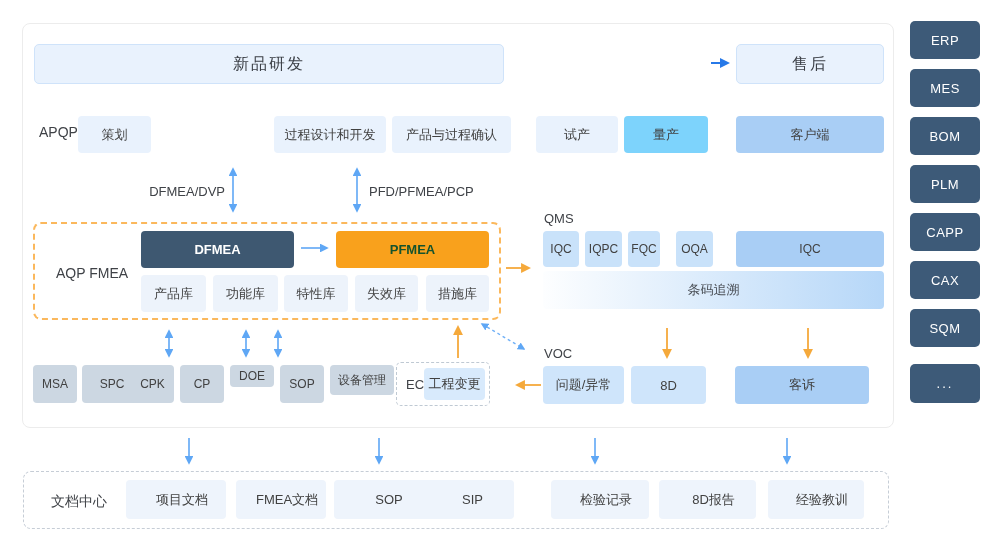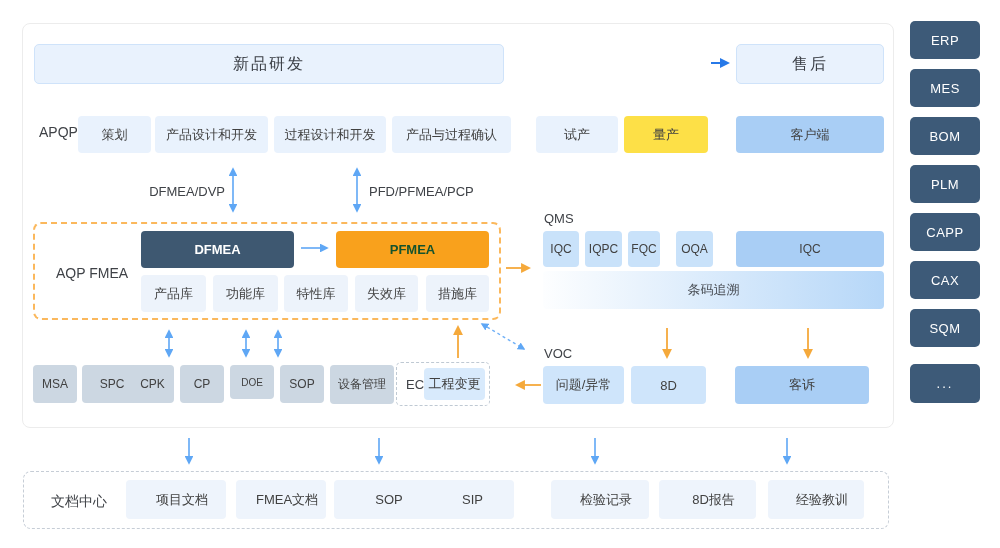--- a/index.html
+++ b/index.html
@@ -11,21 +11,21 @@
 
   
   .card { position:absolute; left:22px; top:23px; width:872px; height:405px;
           background:#fff; border:1px solid #ececec; border-radius:8px; }
 
   
   .bigbox { background:#e9f2fd; border:1px solid #cfe3fa; border-radius:5px;
             font-size:16px; color:#3b3f46; letter-spacing:2px; }
 
   .lightbox  { background:#e9f2fd; }
-  .massbox   { background:#fde047; }
+  .massbox   { background:#7dd3fc; }
   .medbox    { background:#a9cef5; }
   .palebox   { background:#c9e2fa; }
   .libbox    { background:#edf3fb; }
   .graybox   { background:#ccd7e2; }
   .docbox    { background:#eef4fc;padding-left:12px; }
 
   .navybox   { background:#3e5871; color:#fff; font-weight:bold; font-size:13px; }
   .orangebox { background:#f9a11c; color:#14532d; font-weight:bold; font-size:13px; }
 
   .label { position:absolute; font-size:14px; color:#3f4247; white-space:nowrap; }
@@ -60,21 +60,20 @@
 
 <div class="stage-wrap">
 
   <div class="card">
 
     <div class="box bigbox" style="left:11px;top:20px;width:470px;height:40px;">新品研发</div>
     <div class="box bigbox" style="left:713px;top:20px;width:148px;height:40px;">售后</div>
 
     <div class="label" style="left:16px;top:100px;">APQP</div>
     <div class="box lightbox" style="left:55px;top:92px;width:73px;height:37px;">策划</div>
-    <div class="box lightbox" style="left:132px;top:92px;width:113px;height:37px;">产品设计和开发</div>
     <div class="box lightbox" style="left:251px;top:92px;width:112px;height:37px;">过程设计和开发</div>
     <div class="box lightbox" style="left:369px;top:92px;width:119px;height:37px;">产品与过程确认</div>
     <div class="box lightbox" style="left:513px;top:92px;width:82px;height:37px;">试产</div>
     <div class="box massbox" style="left:601px;top:92px;width:84px;height:37px;">量产</div>
     <div class="box medbox" style="left:713px;top:92px;width:148px;height:37px;">客户端</div>
 
     <div class="label small-label" style="left:120px;top:160px;width:82px;text-align:right;">DFMEA/DVP</div>
     <div class="label small-label" style="left:346px;top:160px;">PFD/PFMEA/PCP</div>
 
     <div class="aqp-dashed"></div>
@@ -92,23 +91,23 @@
     <div class="box palebox" style="left:562px;top:207px;width:37px;height:36px;font-size:12px;">IQPC</div>
     <div class="box palebox" style="left:605px;top:207px;width:32px;height:36px;font-size:12px;">FQC</div>
     <div class="box palebox" style="left:647px;top:207px;width:37px;height:36px;font-size:12px;margin-left:6px;">OQA</div>
     <div class="box medbox" style="left:713px;top:207px;width:148px;height:36px;font-size:12px;">IQC</div>
     <div class="barcode">条码追溯</div>
 
     <div class="box graybox" style="left:10px;top:341px;width:44px;height:38px;font-size:12px;">MSA</div>
     <div class="box graybox" style="left:59px;top:341px;width:60px;height:38px;font-size:12px;">SPC</div>
     <div class="box graybox" style="left:108px;top:341px;width:43px;height:38px;font-size:12px;">CPK</div>
     <div class="box graybox" style="left:157px;top:341px;width:44px;height:38px;font-size:12px;">CP</div>
-    <div class="box graybox" style="left:207px;top:341px;width:44px;height:34px;font-size:10px;">DOE</div>
+    <div class="box graybox" style="left:207px;top:341px;width:44px;height:22px;font-size:12px;">DOE</div>
     <div class="box graybox" style="left:257px;top:341px;width:44px;height:38px;font-size:12px;">SOP</div>
-    <div class="box graybox" style="left:307px;top:341px;width:64px;height:39px;font-size:12px;">设备管理</div>
+    <div class="box graybox" style="left:307px;top:341px;width:64px;height:30px;font-size:12px;">设备管理</div>
 
     <div class="ec-dashed">
       <span class="small-label" style="color:#3f4247;">EC</span>
       <div class="ec-inner">工程变更</div>
     </div>
 
     <div class="label small-label" style="left:521px;top:322px;">VOC</div>
     <div class="box" style="left:520px;top:342px;width:81px;height:38px;background:#cfe5fb;">问题/异常</div>
     <div class="box" style="left:608px;top:342px;width:75px;height:38px;background:#cfe5fb;">8D</div>
     <div class="box medbox" style="left:712px;top:342px;width:134px;height:38px;">客诉</div>

